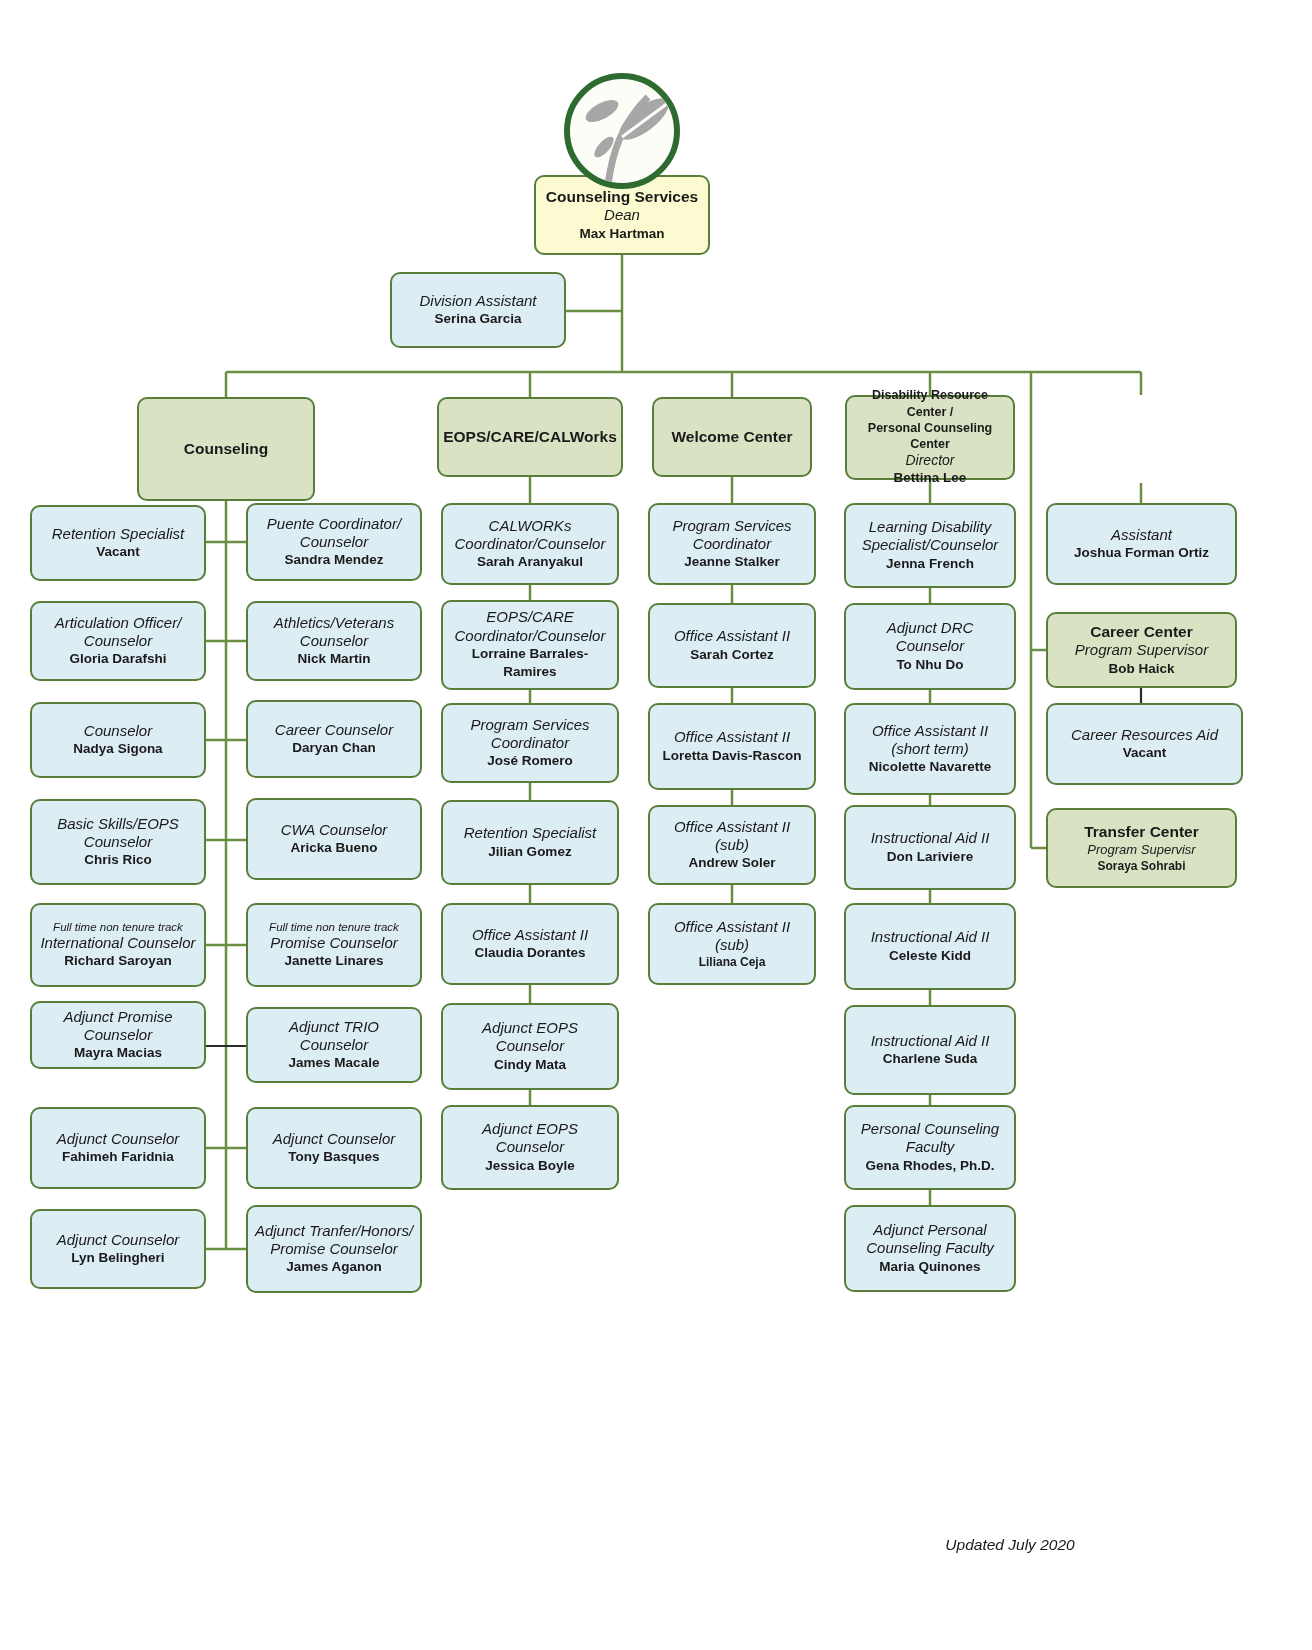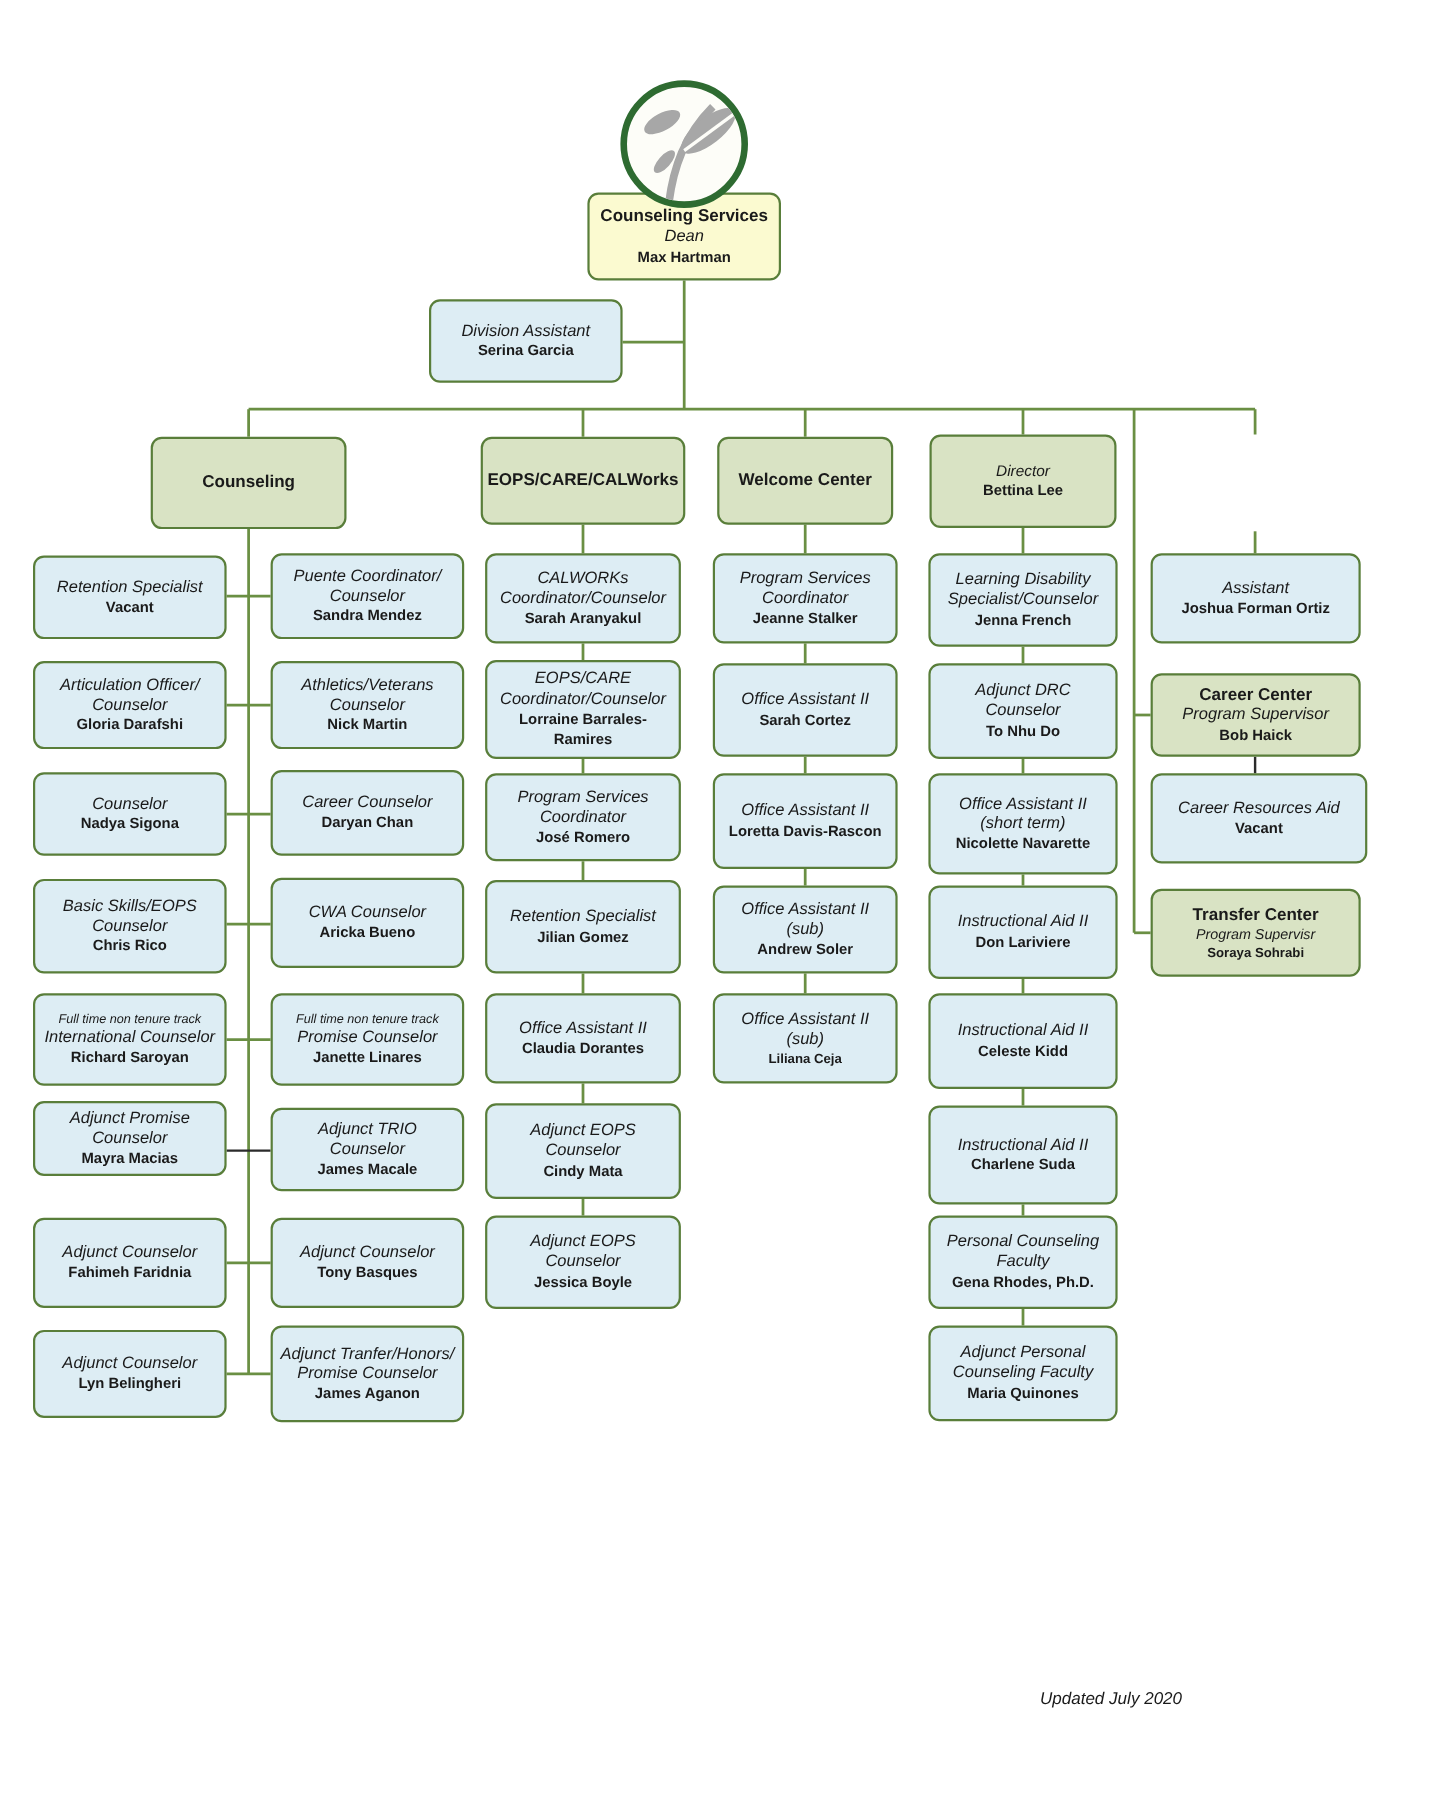--- a/index.html
+++ b/index.html
@@ -97,30 +97,32 @@
   <div class="box yellow" style="left:534px;top:175px;width:176px;height:80px">
     <span class="title">Counseling Services</span>
     <span class="role">Dean</span>
     <span class="name">Max Hartman</span>
   </div>
   <div class="box" style="left:390px;top:272px;width:176px;height:76px">
     <span class="role">Division Assistant</span>
     <span class="name">Serina Garcia</span>
   </div>
 
-  <div class="box green" style="left:137px;top:397px;width:178px;height:84px">
+  <div class="box green" style="left:137px;top:397px;width:178px;height:104px">
     <span class="title">Counseling</span>
   </div>
   <div class="box green" style="left:437px;top:397px;width:186px;height:80px">
     <span class="title">EOPS/CARE/CALWorks</span>
   </div>
   <div class="box green" style="left:652px;top:397px;width:160px;height:80px">
     <span class="title">Welcome Center</span>
   </div>
   <div class="box green" style="left:845px;top:395px;width:170px;height:85px">
+    <span class="title sm">Disability Resource Center /
+Personal Counseling Center</span>
     <span class="role" style="font-size:14px">Director</span>
     <span class="name">Bettina Lee</span>
   </div>
 
   <div class="box" style="left:30px;top:505px;width:176px;height:76px">
     <span class="role">Retention Specialist</span>
     <span class="name">Vacant</span>
   </div>
   <div class="box" style="left:30px;top:601px;width:176px;height:80px">
     <span class="role">Articulation Officer/

